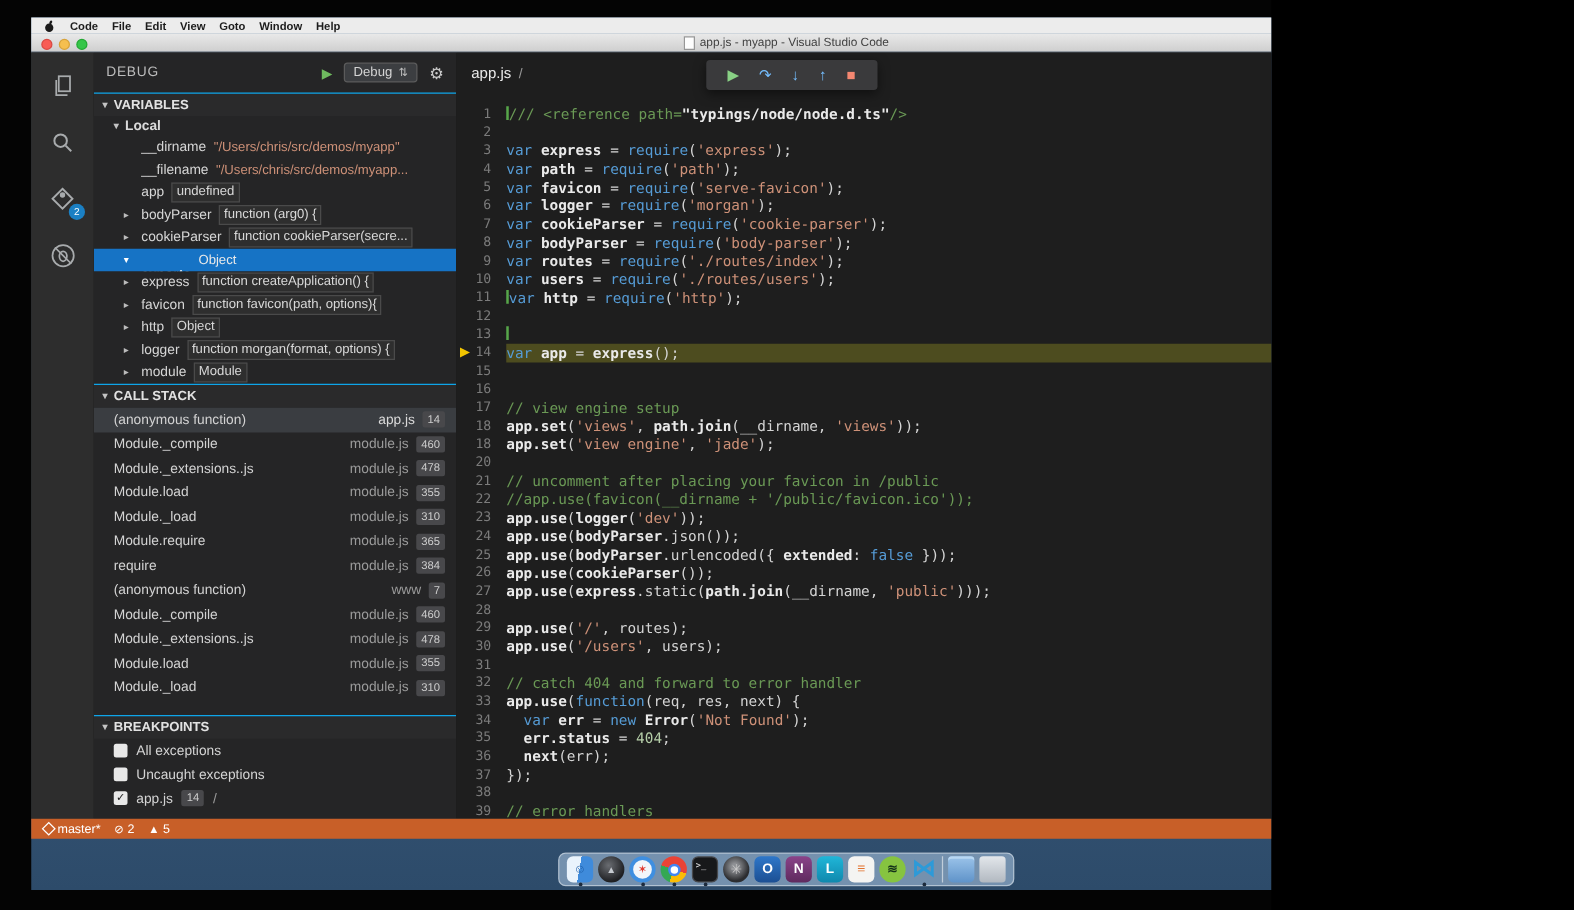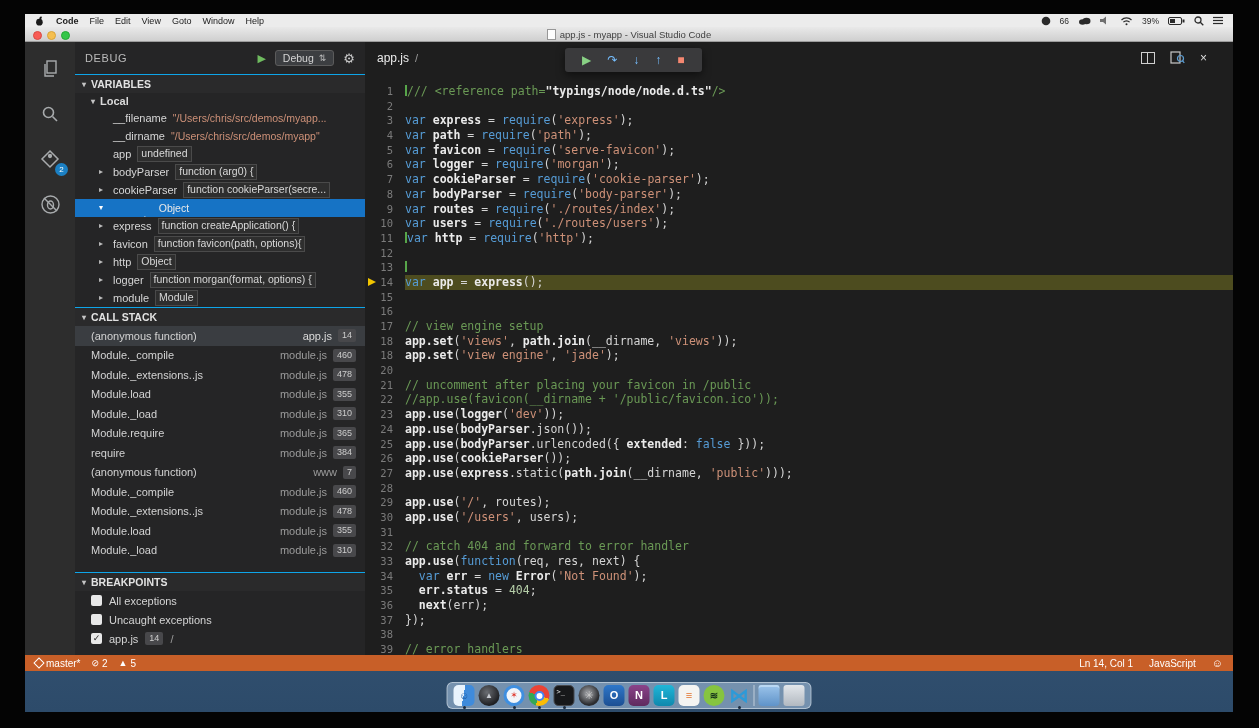--- a/index.html
+++ b/index.html
@@ -1,25 +1,25 @@
 <!DOCTYPE html>
 <html><head>
 <meta charset="utf-8">
 <style>
   html,body{margin:0;padding:0;background:#000;}
-  .stage{position:relative;width:1259px;height:728px;background:#040404;overflow:hidden;
+  .stage{position:relative;width:1017px;height:728px;background:#040404;overflow:hidden;
          font-family:"Liberation Sans",sans-serif;-webkit-font-smoothing:antialiased;}
   .desktop{position:absolute;left:25px;top:14px;width:1208px;height:698px;
            background:linear-gradient(180deg,#56799e 0%,#2d4b6a 100%);}
 
   
   .menubar{position:absolute;top:0;left:0;right:0;height:13px;background:#ececec;
            display:flex;align-items:center;font-size:9px;color:#1c1c1c;padding:0 10px;box-sizing:border-box;}
   .menu-left{display:flex;align-items:center;gap:12px;}
-  .menu-item{cursor:default;}
+  .menu-item{cursor:default;font-weight:bold;}
   .menu-item.app-menu{font-weight:bold;}
   .menu-right{margin-left:auto;display:flex;align-items:center;gap:9px;}
   .status-item{display:flex;align-items:center;gap:2px;}
   .status-text{font-size:8.5px;color:#2a2a2a;}
 
   
   .titlebar{position:absolute;top:13px;left:0;right:0;height:15px;
             background:linear-gradient(#e9e9e9,#cfcfcf);border-bottom:1px solid #9c9c9c;
             display:flex;align-items:center;box-sizing:border-box;}
   .lights{position:absolute;left:8px;top:4px;display:flex;gap:5px;}
@@ -281,27 +281,27 @@
             <span class="cfg-arrows">⇅</span>
           </span>
           <span class="gear">⚙</span>
         </div>
 
         <div class="sec-head"><span class="sec-arrow">▾</span><span>VARIABLES</span></div>
         <div class="scope-row"><span class="sec-arrow">▾</span><span>Local</span></div>
         <div class="vars" id="variables-list">
             <div class="var-row">
               <span class="twisty"></span>
+              <span class="var-name">__dirname</span>
+              <span class="var-val val-str">"/Users/chris/src/demos/myapp"</span>
+            </div>
+            <div class="var-row">
+              <span class="twisty"></span>
               <span class="var-name">__filename</span>
               <span class="var-val val-str">"/Users/chris/src/demos/myapp...</span>
-            </div>
-            <div class="var-row">
-              <span class="twisty"></span>
-              <span class="var-name">__dirname</span>
-              <span class="var-val val-str">"/Users/chris/src/demos/myapp"</span>
             </div>
             <div class="var-row">
               <span class="twisty"></span>
               <span class="var-name">app</span>
               <span class="var-val val-box">undefined</span>
             </div>
             <div class="var-row">
               <span class="twisty">▸</span>
               <span class="var-name">bodyParser</span>
               <span class="var-val val-box">function (arg0) {</span>

